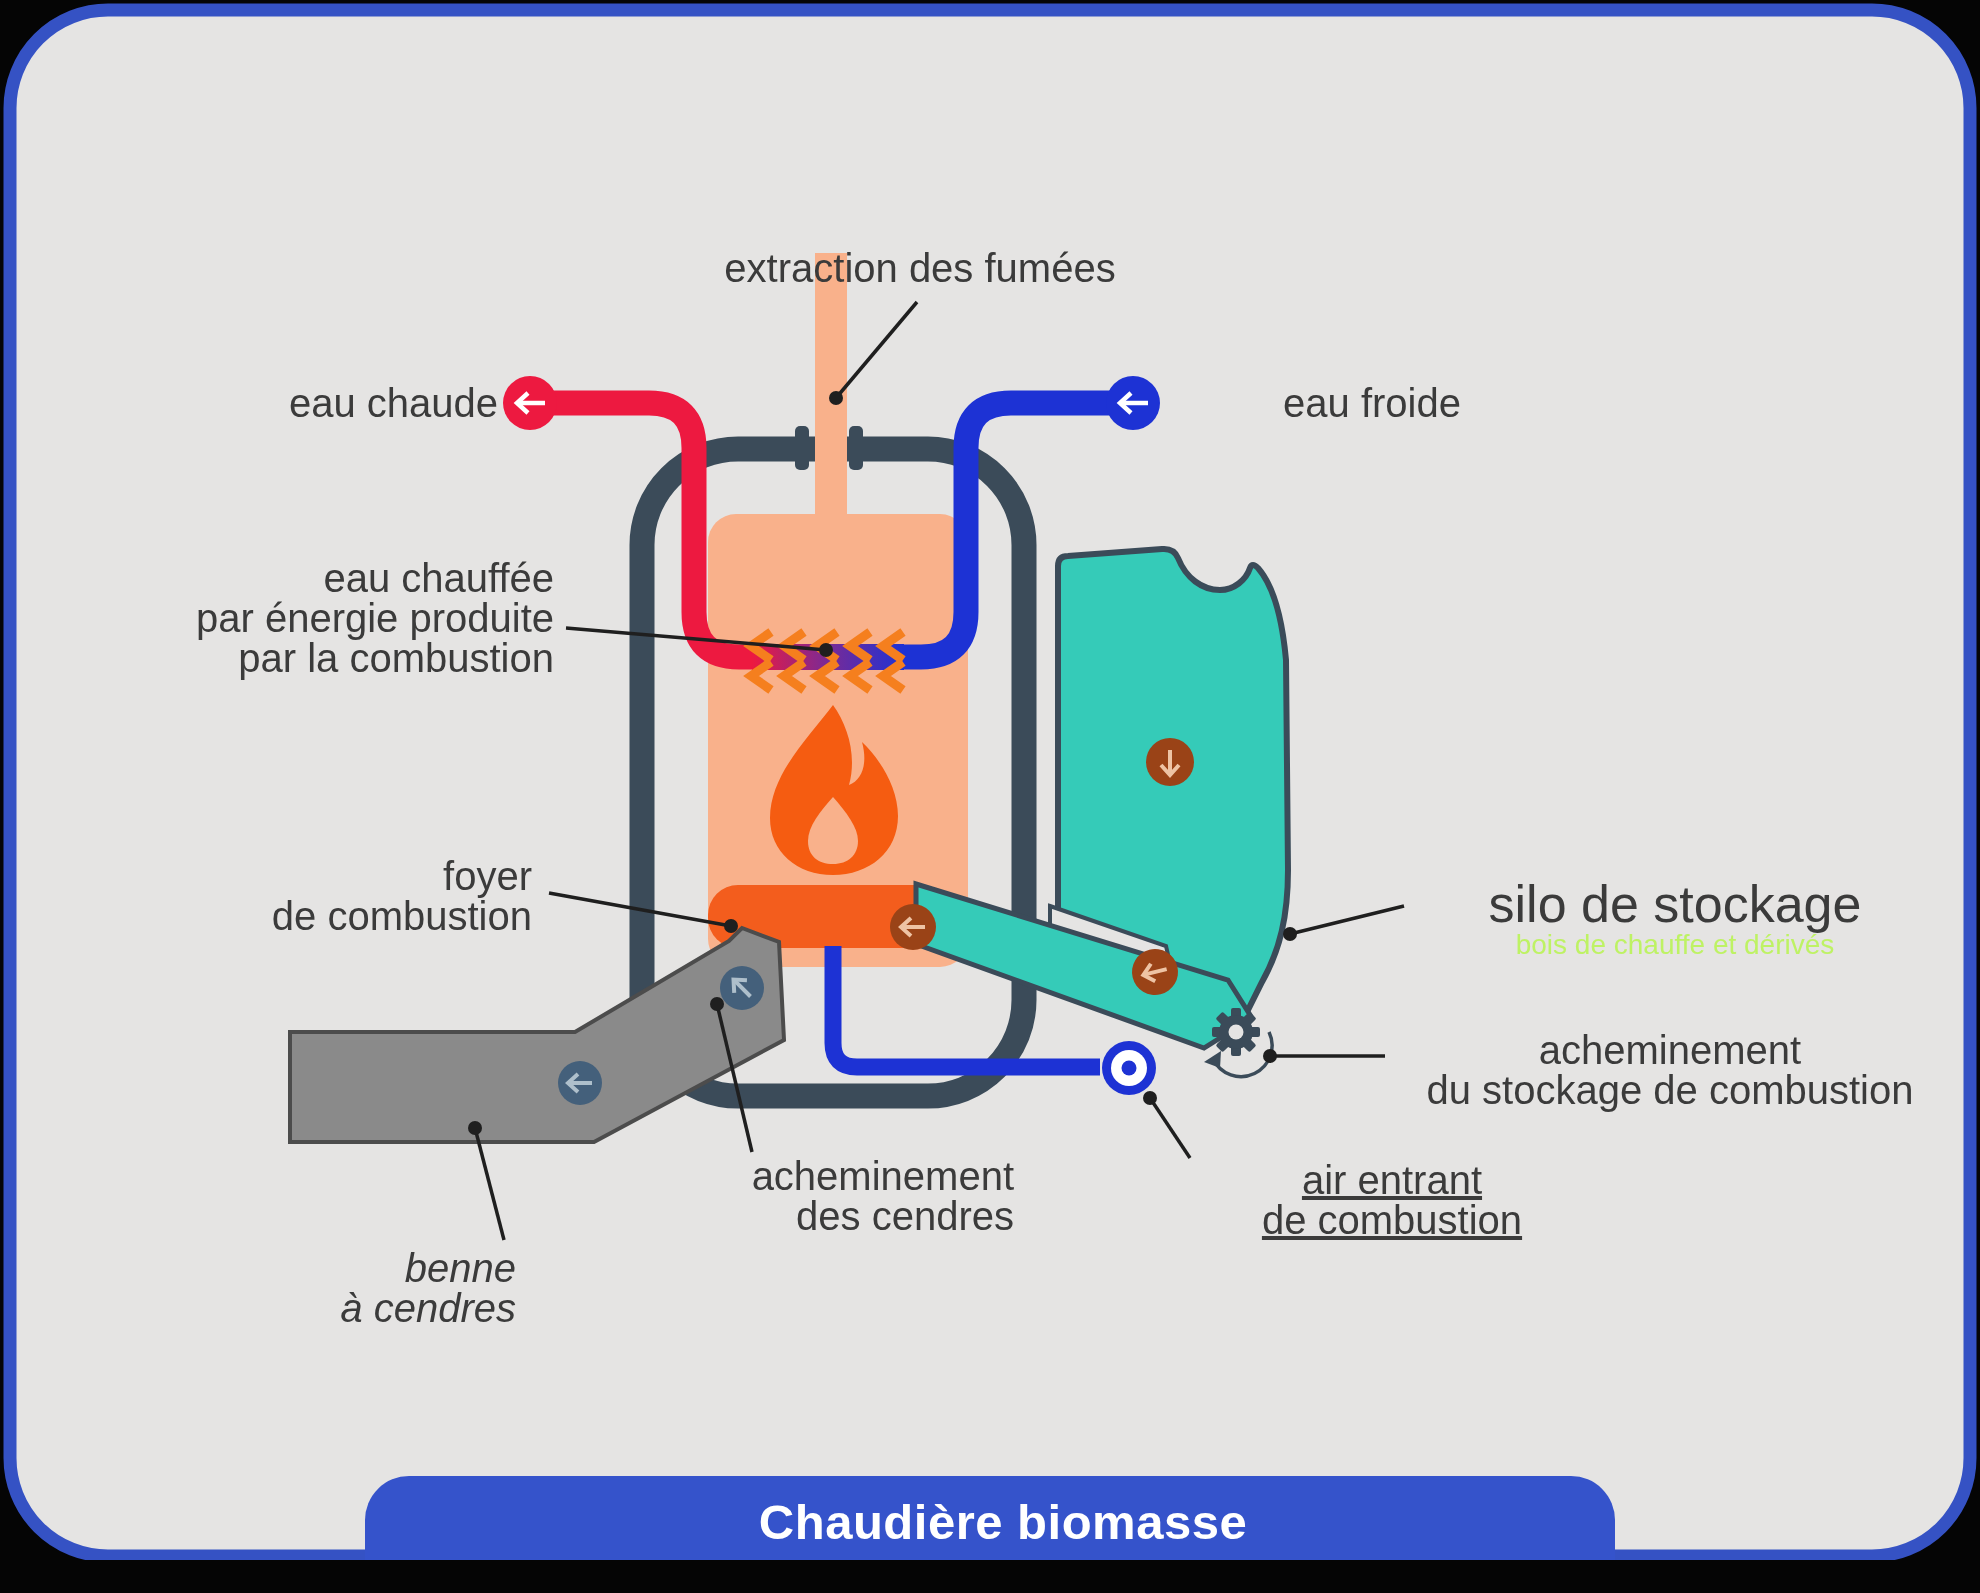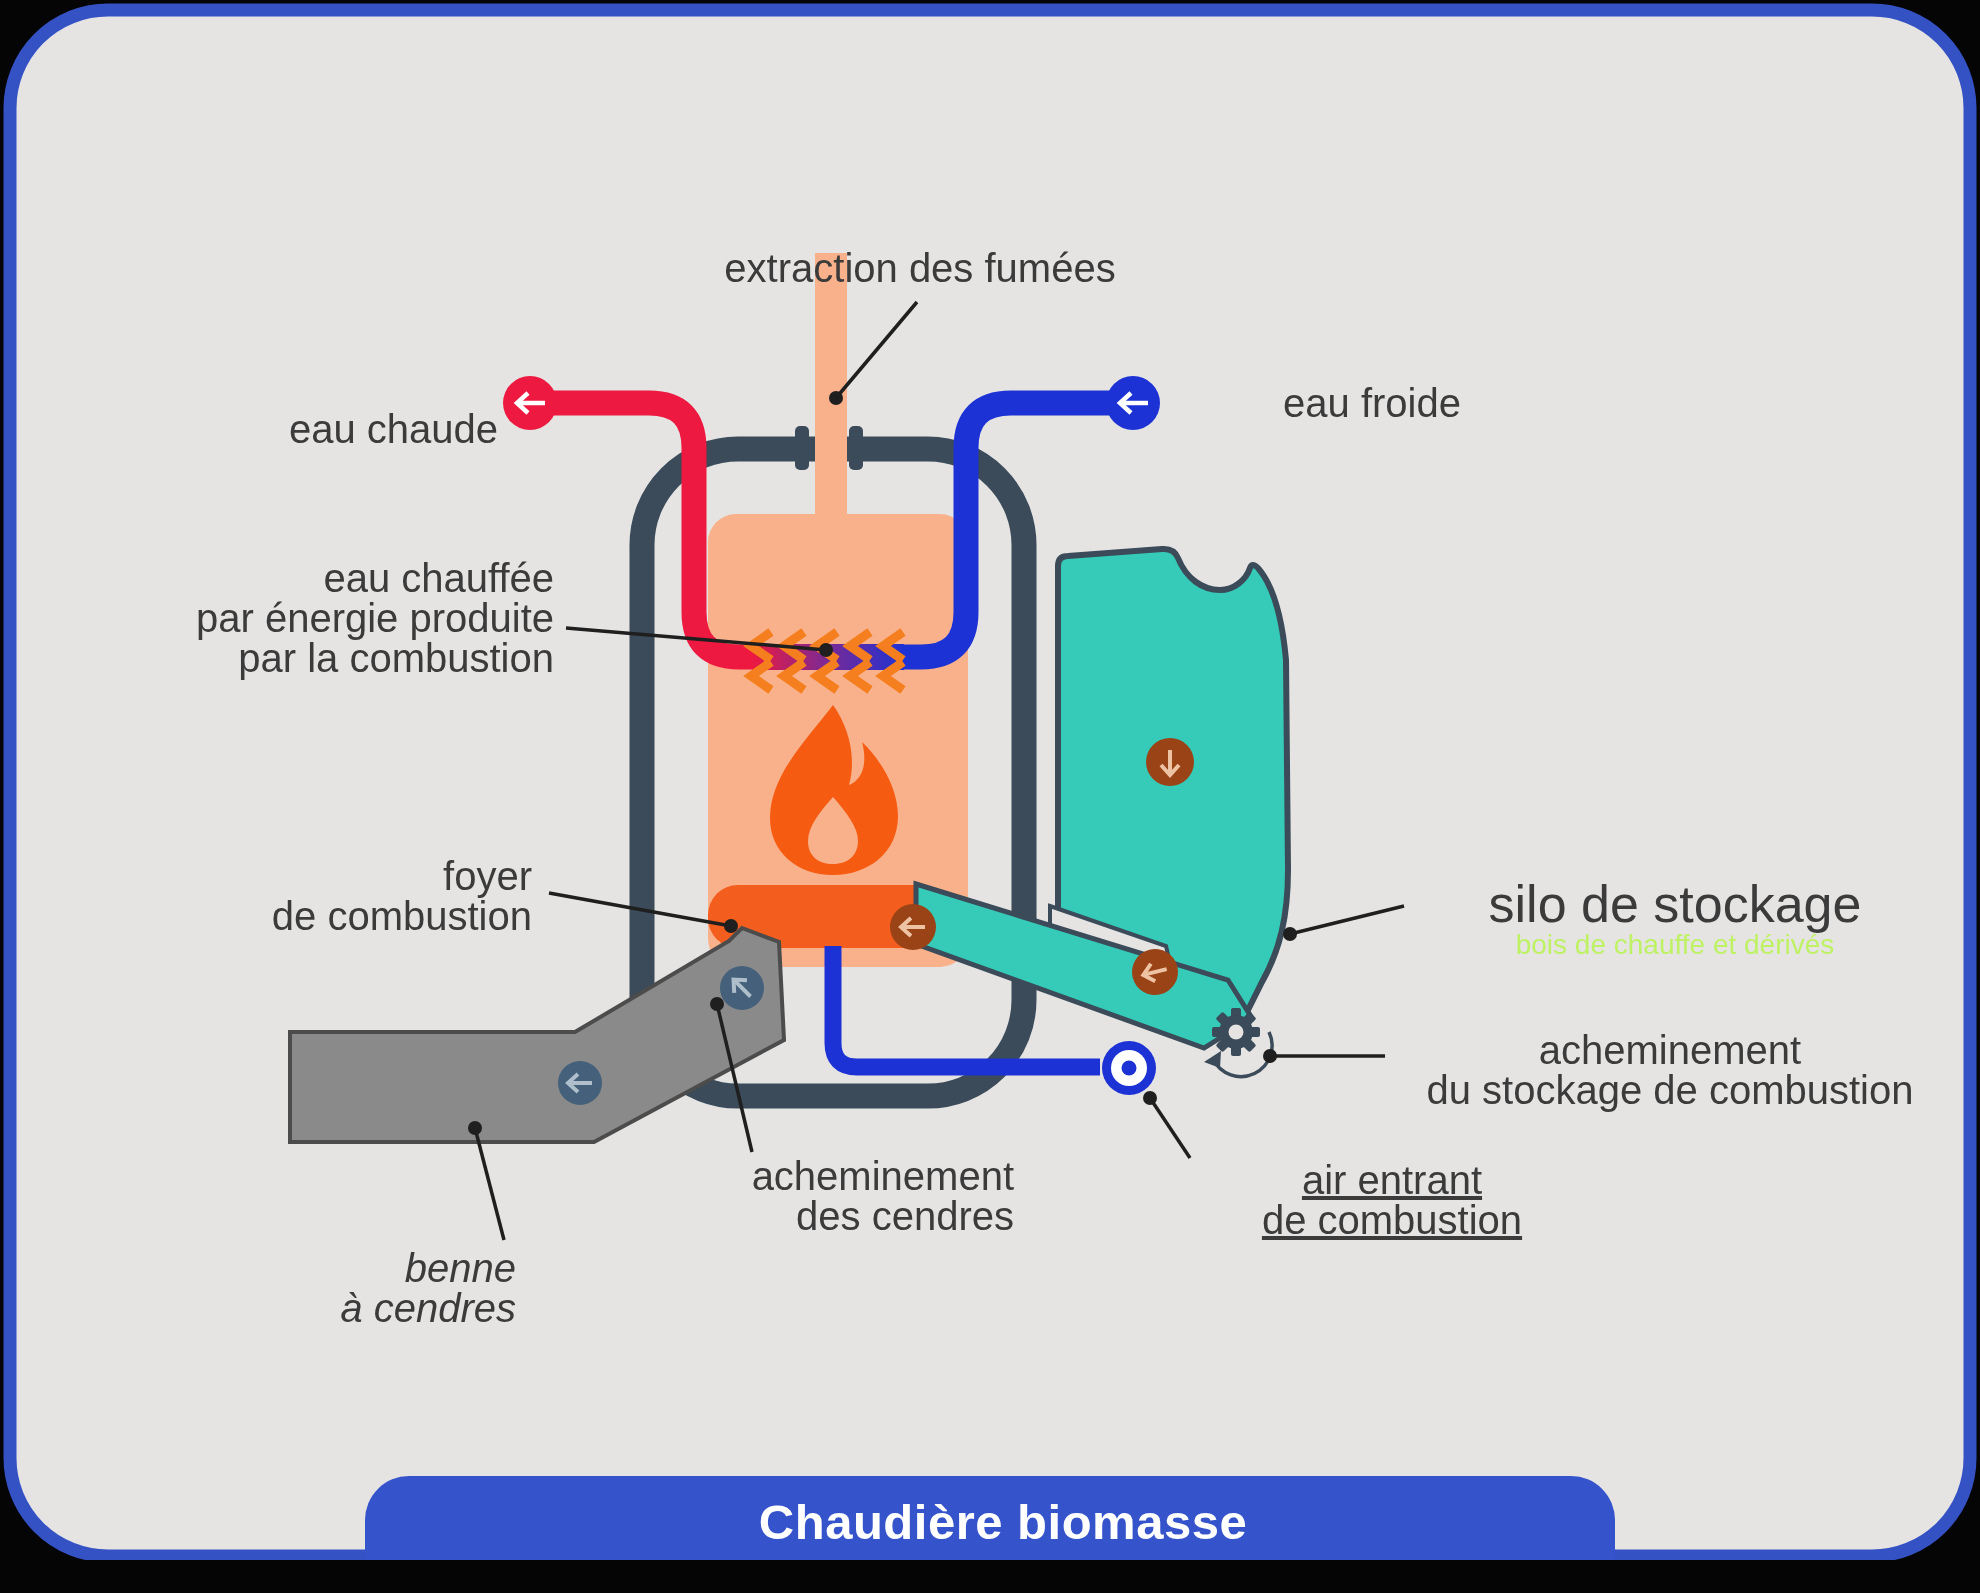--- a/index.html
+++ b/index.html
@@ -179,21 +179,21 @@
       <circle cx="1150" cy="1098" r="7"></circle>
       <circle cx="717" cy="1004" r="7"></circle>
       <circle cx="475" cy="1128" r="7"></circle>
     </g>
 
     <rect x="365" y="1476" width="1250" height="160" rx="44" fill="#3553cb"></rect>
   </svg>
 
   <div class="lbl center" style="left:670px;top:248px;width:500px;">extraction des fumées</div>
 
-  <div class="lbl right" style="right:1482px;top:383px;width:400px;margin-top:26px;">eau chaude</div>
+  <div class="lbl right" style="right:1482px;top:383px;width:400px;">eau chaude</div>
 
   <div class="lbl left" style="left:1172px;top:383px;width:400px;">eau froide</div>
 
   <div class="lbl right" style="right:1426px;top:558px;width:500px;">
     <span>eau chauffée</span><br>
     <span>par énergie produite</span><br>
     <span>par la combustion</span>
   </div>
 
   <div class="lbl right" style="right:1448px;top:856px;width:400px;">

